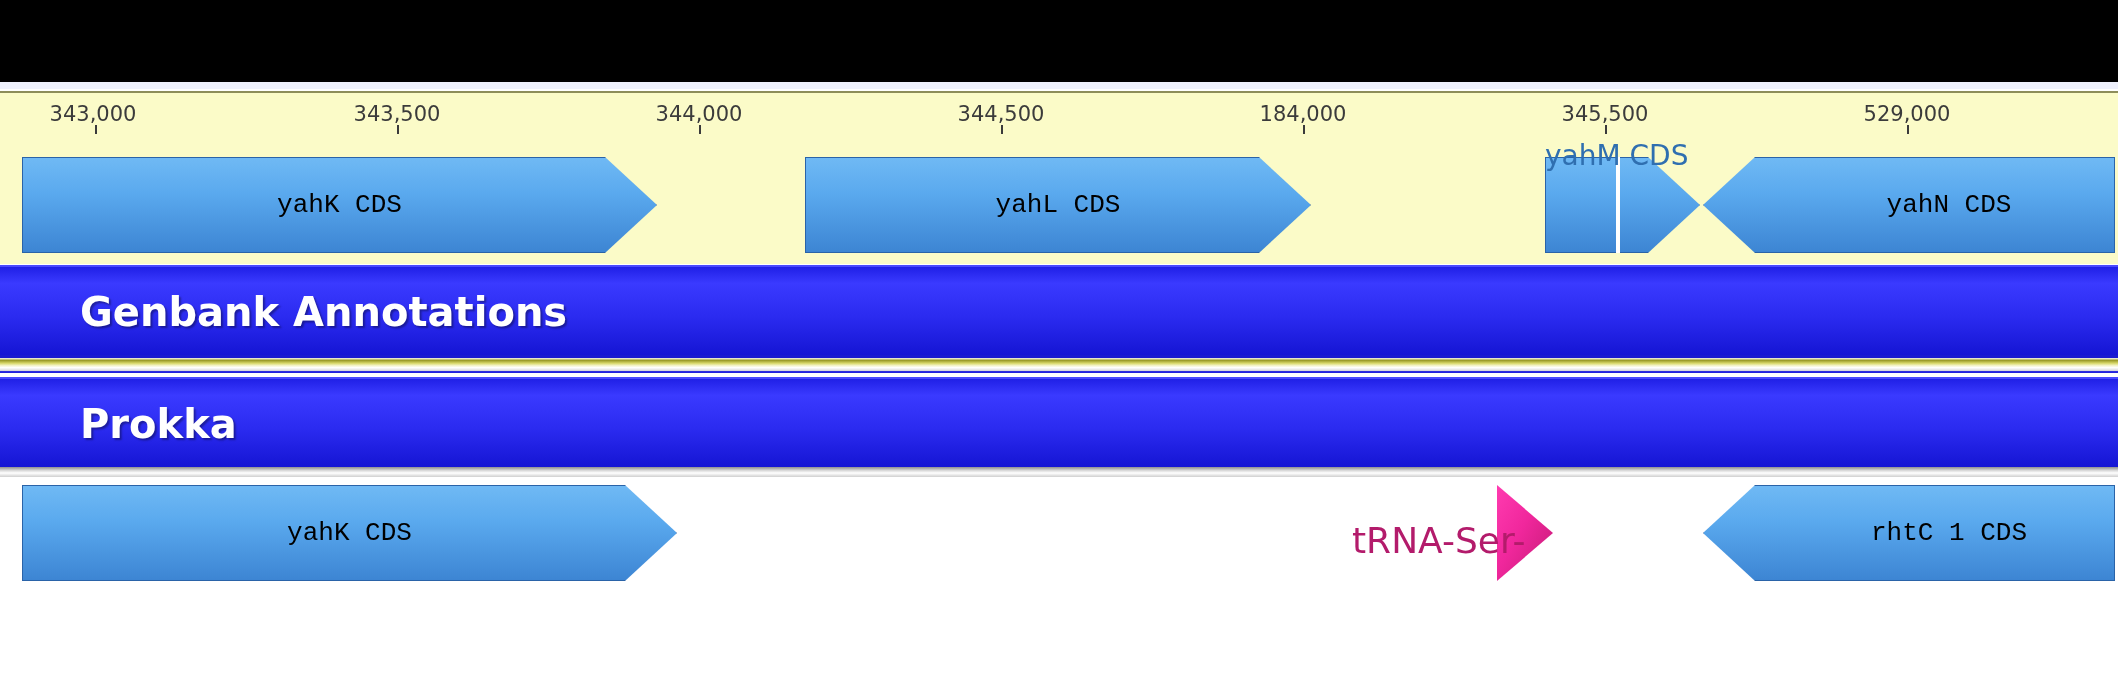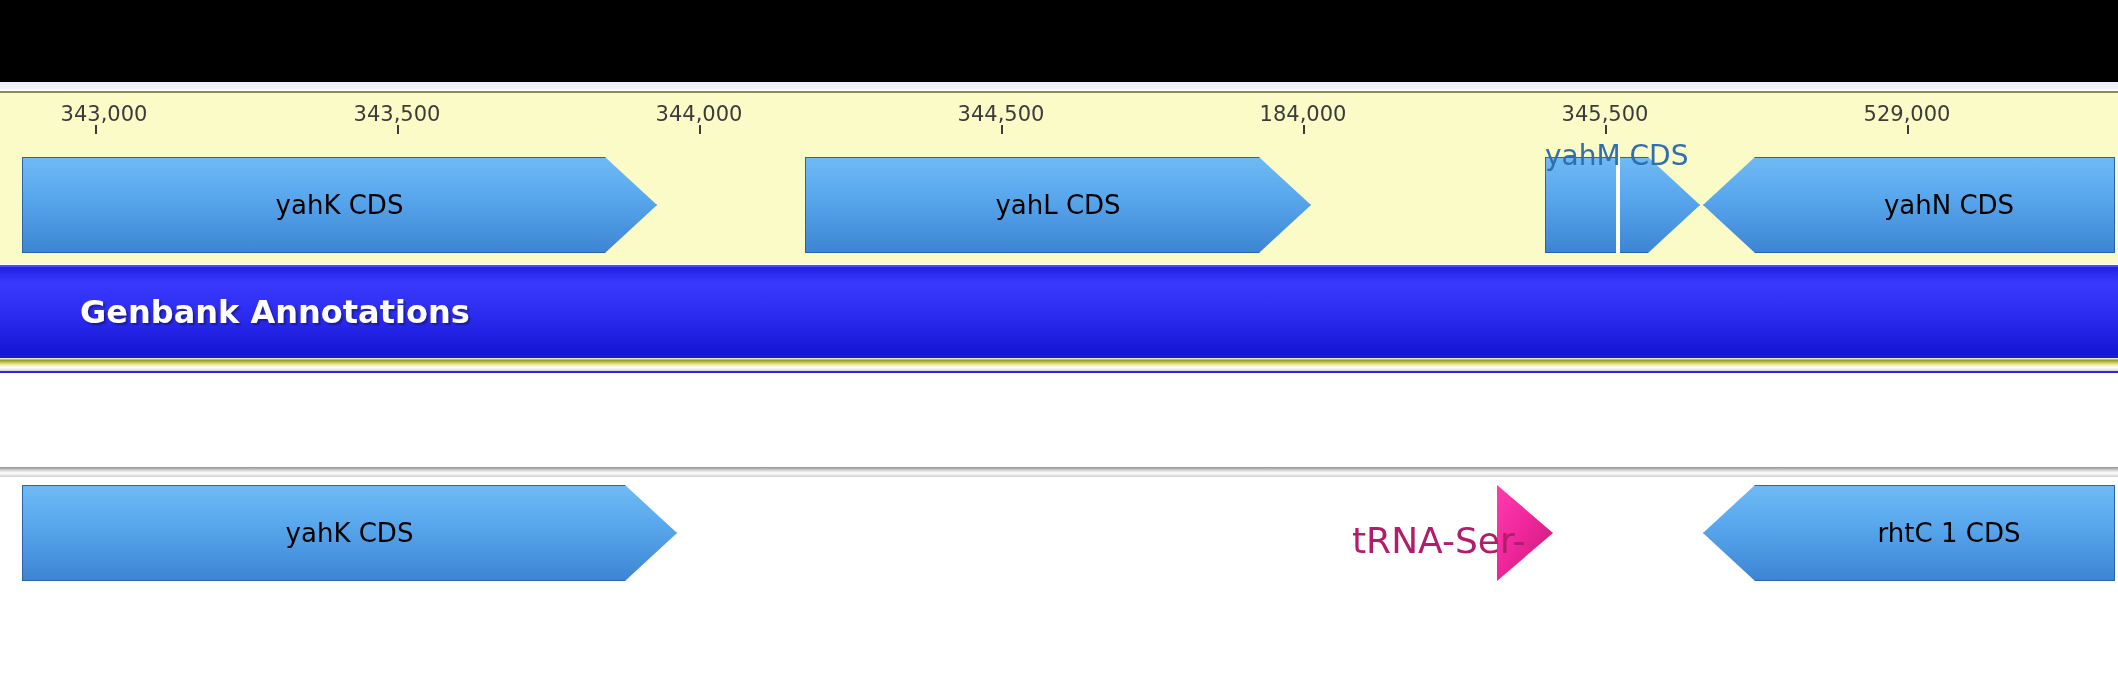--- a/index.html
+++ b/index.html
@@ -14,39 +14,39 @@
   .ruler-panel{position:absolute;left:0;top:91px;width:2118px;height:171px;
        background:#fbfbc8;border-top:2px solid #8d8d5a;}
   .tick-label{position:absolute;top:9px;transform:translateX(-50%);
        font-size:21px;color:#3b3b3b;white-space:nowrap;letter-spacing:0px;}
   .tick-mark{position:absolute;top:32px;width:2px;height:9px;background:#3b3b3b;}
 
   
   .feat{position:absolute;box-sizing:border-box;
       background:linear-gradient(to bottom,#6fb9f4 0%,#5aa9ee 38%,#3d85d3 100%);
       border:1px solid #2a63a8;
-      filter:drop-shadow(3px 4px 2px rgba(80,80,80,.45));}
+      filter:drop-shadow(3px 4px 2px rgba(80,80,80,.45));font-family:Liberation Mono, monospace;}
   .feat.right{clip-path:polygon(0 0,calc(100% - 52px) 0,100% 50%,calc(100% - 52px) 100%,0 100%);}
   .feat.left{clip-path:polygon(52px 0,100% 0,100% 100%,52px 100%,0 50%);}
   .feat .flabel{position:absolute;left:0;top:0;width:100%;height:100%;
       display:flex;align-items:center;justify-content:center;
       font-size:26px;color:#000;white-space:nowrap;}
   .feat.right .flabel{padding-right:40px;}
   .feat.left  .flabel{padding-left:40px;}
 
   .feat-outline-label{position:absolute;font-size:28px;color:#2f6fb0;white-space:nowrap;margin-top:12px;}
 
   .splitbar{position:absolute;background:#ffffff;width:4px;}
 
   
   .trackbar{position:absolute;left:0;width:2118px;
       background:linear-gradient(to bottom,#2020e6 0%,#3a3aff 18%,#2b2bf0 55%,#1414d2 100%);
       border-top:2px solid #4a4aff;border-bottom:2px solid #1111b4;}
   .trackbar .ttitle{position:absolute;left:80px;top:50%;transform:translateY(-50%);
-      color:#ffffff;font-weight:bold;font-size:32px;white-space:nowrap;
+      color:#ffffff;font-weight:bold;font-size:40px;white-space:nowrap;
       text-shadow:2px 2px 2px rgba(0,0,0,.35);}
 
   .divider-olive{position:absolute;left:0;width:2118px;height:18px;
       background:linear-gradient(to bottom,#1a1ad0 0%,#1a1ad0 14%,#ffffff 16%,
                  #9a9a28 30%,#d8d86a 46%,#f2f2c4 58%,#ffffff 70%,#dcdcdc 86%,#2323dd 92%,#2323dd 100%);}
   .divider-gray{position:absolute;left:0;width:2118px;height:10px;
       background:linear-gradient(to bottom,#8f8f8f 0%,#d9d9d9 35%,#ffffff 60%,#cfcfcf 100%);}
 
   
   .bottom-track{position:absolute;left:0;width:2118px;background:#ffffff;}
@@ -59,21 +59,21 @@
 </style>
 </head>
 <body>
 
 <div id="app">
 
   <div class="blackband"></div>
   <div class="lavender"></div>
 
   <div class="ruler-panel" id="ruler-panel">
-      <div class="tick-label" style="left: 104px;">343,000</div>
+      <div class="tick-label" style="left: 93px;">343,000</div>
       <div class="tick-mark" style="left: 95px;"></div>
       <div class="tick-label" style="left: 397px;">343,500</div>
       <div class="tick-mark" style="left: 397px;"></div>
       <div class="tick-label" style="left: 699px;">344,000</div>
       <div class="tick-mark" style="left: 699px;"></div>
       <div class="tick-label" style="left: 1001px;">344,500</div>
       <div class="tick-mark" style="left: 1001px;"></div>
       <div class="tick-label" style="left: 1303px;">184,000</div>
       <div class="tick-mark" style="left: 1303px;"></div>
       <div class="tick-label" style="left: 1605px;">345,500</div>
@@ -93,20 +93,23 @@
         <span class="flabel">yahN CDS</span>
       </div>
     </div>
 
   <div class="trackbar" id="bar-genbank" style="top:265px;height:90px;">
     <span class="ttitle">Genbank Annotations</span>
   </div>
 
   <div class="divider-olive" style="top:355px;"></div>
 
+  <div class="trackbar" id="bar-prokka" style="top:377px;height:90px;">
+    <span class="ttitle">Prokka</span>
+  </div>
 
   <div class="divider-gray" style="top:467px;"></div>
 
   <div class="bottom-track" id="prokka-track" style="top:477px;height:221px;">
       <div class="feat right" style="left: 22px; top: 8px; width: 655px; height: 96px;">
         <span class="flabel">yahK CDS</span>
       </div>
       <div class="trna" style="left: 1497px; top: 8px; width: 56px; height: 96px;"></div>
       <div class="trna-label" style="left: 1352px; top: 43px; color: rgb(179, 27, 107);">tRNA-Ser-</div>
       <div class="feat left" style="left: 1703px; top: 8px; width: 412px; height: 96px;">

